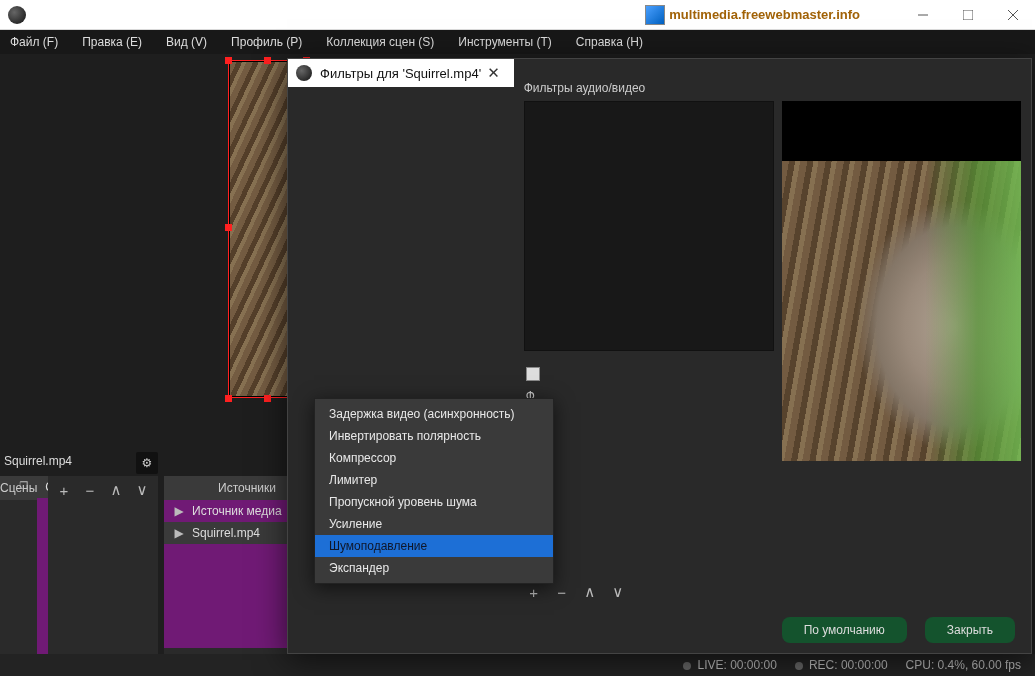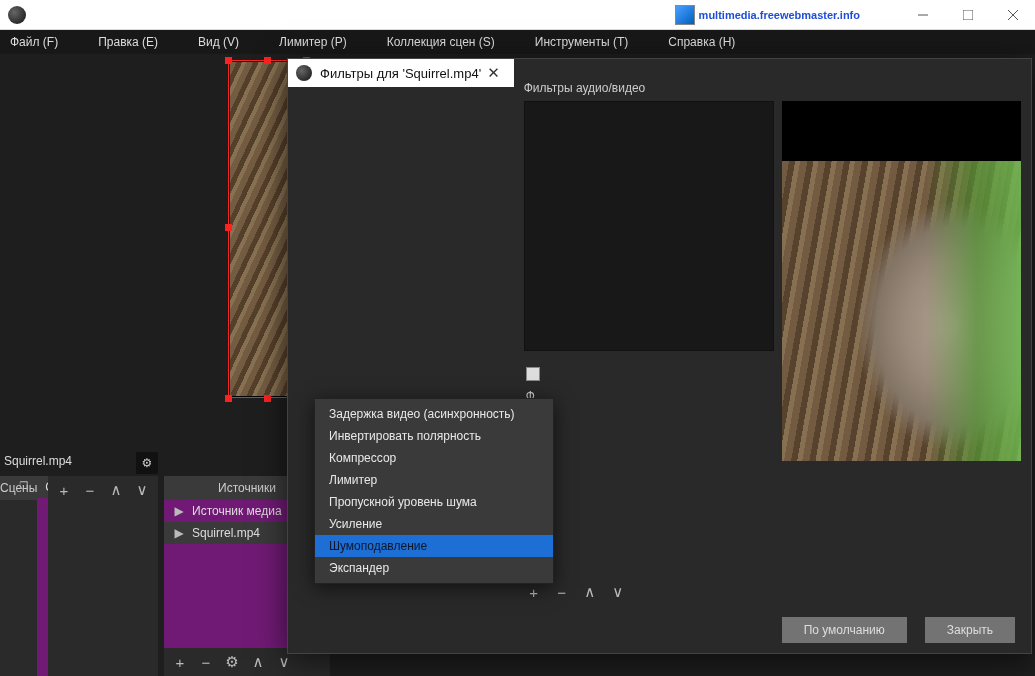--- a/index.html
+++ b/index.html
@@ -4,27 +4,27 @@
 <style>
   * { margin: 0; padding: 0; box-sizing: border-box; font-family: "Segoe UI", Tahoma, sans-serif; }
   body { width: 1035px; height: 676px; overflow: hidden; background: #fff; }
 
   
   .titlebar { height: 30px; background: #fff; display: flex; align-items: center; padding-left: 8px; border-bottom: 1px solid #d9d9d9; }
   .titlebar .obs-icon { width: 18px; height: 18px; border-radius: 50%; background: radial-gradient(circle at 35% 35%, #666, #111); margin-right: 8px; flex-shrink:0;}
   .titlebar .title-text { font-size: 12px; color: #666; flex: 0 0 auto; }
   .titlebar .spacer { flex: 1; }
   .titlebar .branding-icon { width:20px; height:20px; margin-right:4px; display:inline-block; background:linear-gradient(135deg,#4aa0ff,#0060c0); border:1px solid #888;}
-  .titlebar .branding { font-weight: bold; font-size: 11px; color: #1d4ed8; margin-right: 40px; }
+  .titlebar .branding { font-weight: bold; font-size: 13px; color: #a16207; margin-right: 40px; }
   .titlebar .win-controls { display: flex; }
   .titlebar .win-btn { width: 45px; height: 29px; display: flex; align-items: center; justify-content: center; color: #555; font-size: 11px; }
   .titlebar .win-btn svg { width:10px; height:10px; stroke:#555; stroke-width:1; fill:none; }
 
   
-  .menubar { height: 24px; background: #181818; display: flex; align-items: center; padding: 0 6px; gap: 32px; }
+  .menubar { height: 24px; background: #181818; display: flex; align-items: center; padding: 0 6px; gap: 16px; }
   .menubar .menu-item { color: #ddd; font-size: 12px; padding: 2px 4px; }
 
   
   .workspace { position: relative; height: 622px; background: #1e1e1e; }
 
   .preview-area { position: absolute; left: 0; top: 0; width: 1035px; height: 344px; background: #1e1e1e; }
   .preview-canvas { position: absolute; left: 228px; top: 6px; width: 600px; height: 338px; background: #000; }
   .sel-outline { position:absolute; left:228px; top:6px; width:78px; height:338px; border:1px solid #ff2020; }
   .sel-handle { position:absolute; width:7px; height:7px; background:#ff2020; }
   .bark-strip { position:absolute; left:230px; top:8px; width:72px; height:334px;
@@ -75,21 +75,21 @@
   .placeholder-line{display:flex;align-items:center;gap:8px;color:#ccc;font-size:12px; padding:4px 12px;}
   .checkbox-ph{width:14px;height:14px;border:1px solid #888;background:#ddd;}
 
   
   .context-menu{ position:absolute; left:314px; top:344px; width:240px; background:#3a3a3a; border:1px solid #222; box-shadow:0 4px 18px rgba(0,0,0,.6); padding:4px 0; z-index:50;}
   .ctx-item{height:22px;color:#e8e8e8;font-size:12px;display:flex;align-items:center;padding:0 14px;}
   .ctx-item.hl{background:#1d6fd6;color:#0f172a;}
 
   .modal-toolbar{height:30px;display:flex;align-items:center;gap:12px;padding:0 12px;color:#bbb;font-size:15px;}
   .modal-footer{height:46px;display:flex;align-items:center;justify-content:flex-end;gap:18px;padding:0 16px;}
-  .btn{background:#737373;color:#ddd;border:none;padding:6px 22px;font-size:12px;border-radius:0;}
+  .btn{background:#14532d;color:#ddd;border:none;padding:6px 22px;font-size:12px;border-radius:8px;}
 </style>
 </head>
 <body>
 
 <div class="titlebar">
   <span class="obs-icon"></span>
   <span class="spacer"></span>
   <span class="branding-icon"></span>
   <span class="branding">multimedia.freewebmaster.info</span>
   <div class="win-controls">
@@ -109,21 +109,21 @@
           <line x1="10" y1="0" x2="0" y2="10"></line>
         </svg>
       </div>
   </div>
 </div>
 
 <div class="menubar">
   <span class="menu-item">Файл (F)</span>
   <span class="menu-item">Правка (E)</span>
   <span class="menu-item">Вид (V)</span>
-  <span class="menu-item">Лимитер (P)</span>
+  <span class="menu-item">Профиль (P)</span>
   <span class="menu-item">Коллекция сцен (S)</span>
   <span class="menu-item">Инструменты (T)</span>
   <span class="menu-item">Справка (H)</span>
 </div>
 
 <div class="workspace">
 
   <div class="preview-area">
     <div class="preview-canvas"></div>
     <div class="bark-strip"></div>
@@ -177,20 +177,25 @@
       <div class="panel-toolbar">
         <span class="tb-btn">+</span>
         <span class="tb-btn">−</span>
         <span class="tb-btn">⚙</span>
         <span class="tb-btn">∧</span>
         <span class="tb-btn">∨</span>
       </div>
     </div>
   </div>
 
+  <div class="statusbar">
+    <span><span class="dot"></span><span>LIVE: 00:00:00</span></span>
+    <span><span class="dot"></span><span>REC: 00:00:00</span></span>
+    <span>CPU: 0.4%, 60.00 fps</span>
+  </div>
 
   <div class="modal">
     <div class="modal-title">
       <span class="obs-icon-sm"></span>
       <span>Фильтры для 'Squirrel.mp4'</span>
       <span class="mt-close">✕</span>
     </div>
     <div class="modal-body">
       <div class="filter-section-label">Фильтры аудио/видео</div>
       <div class="filter-row">

